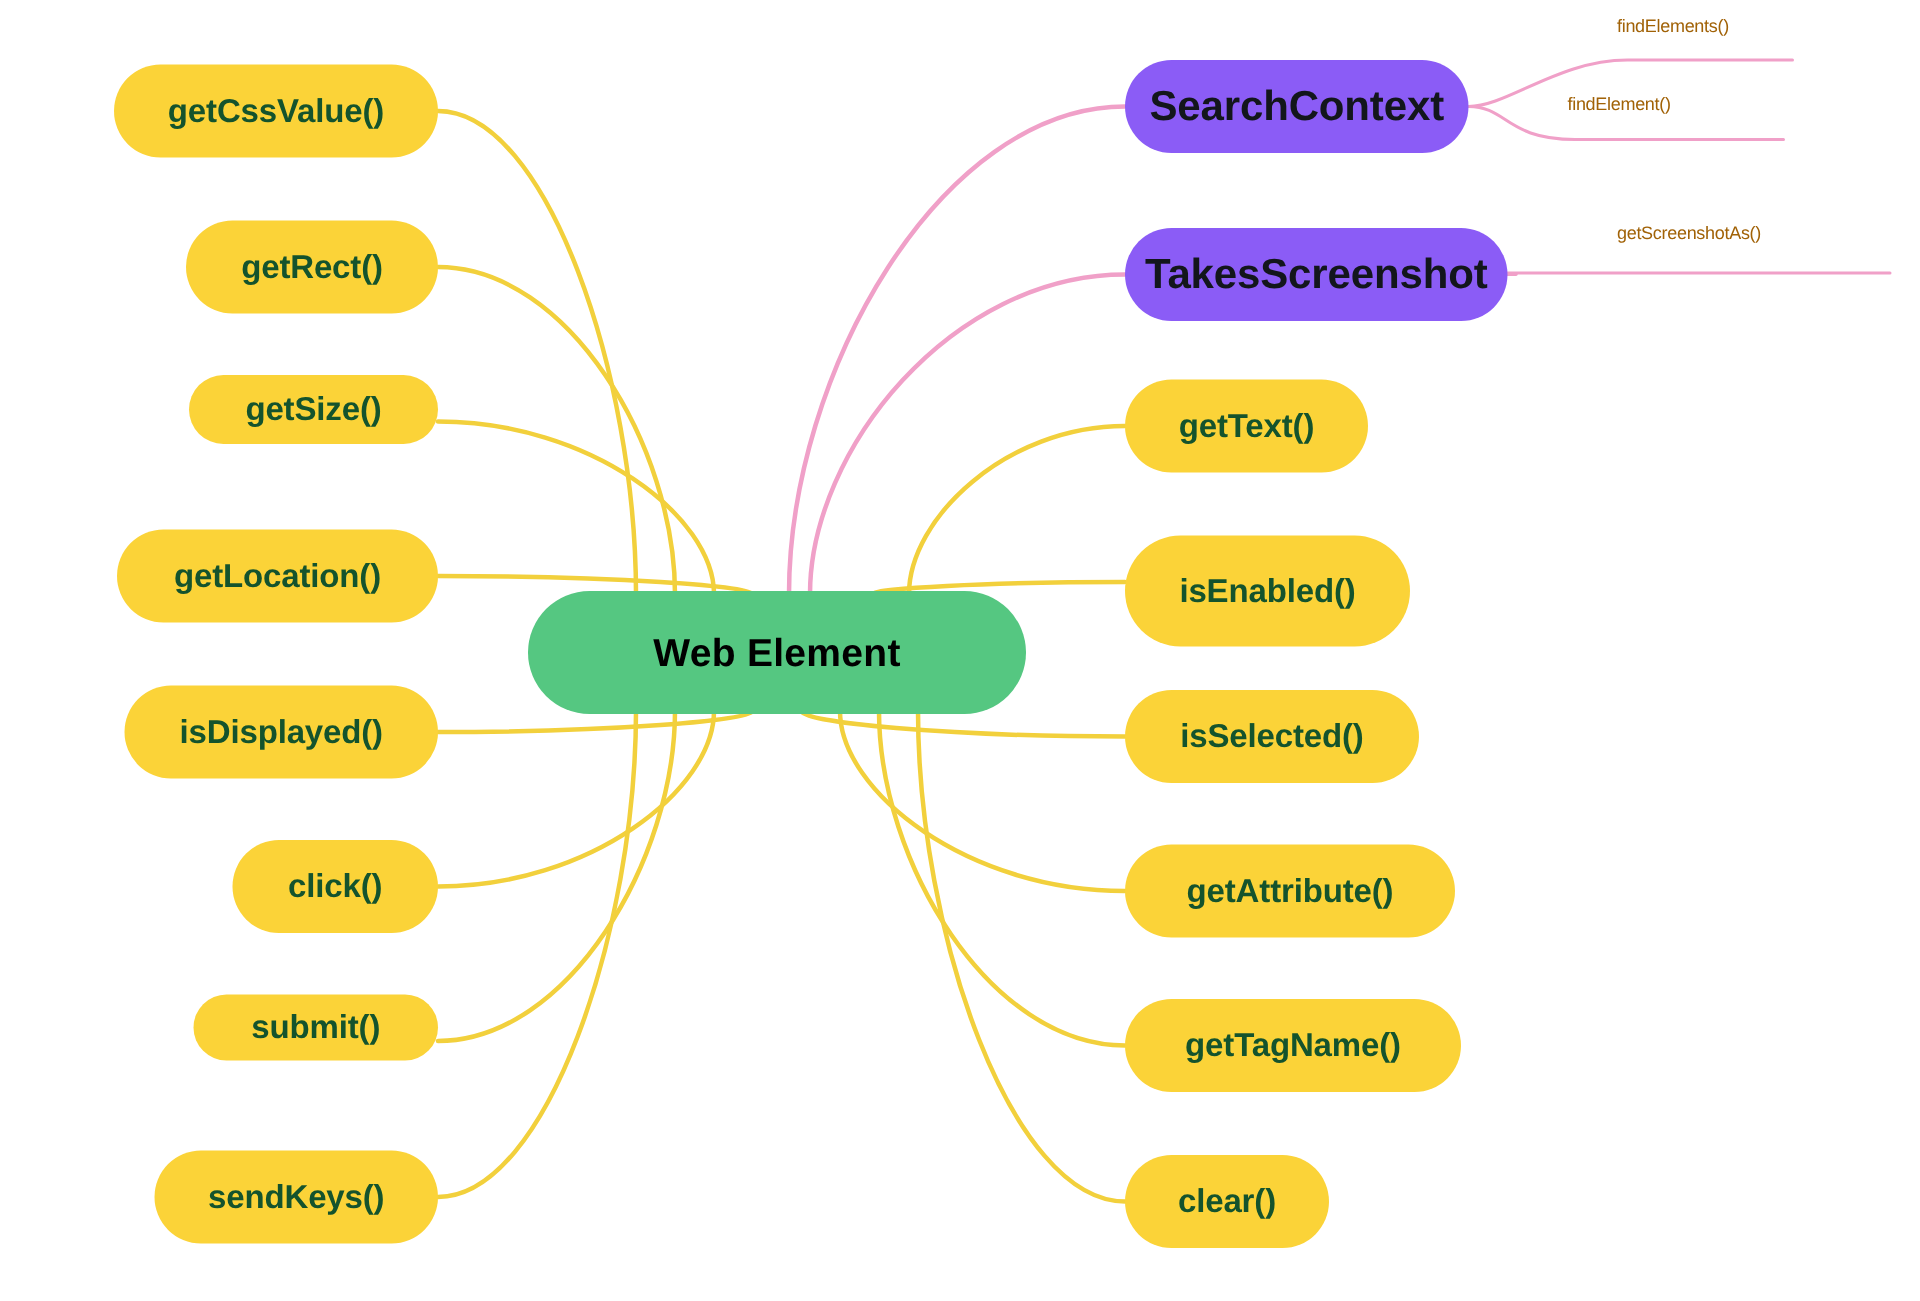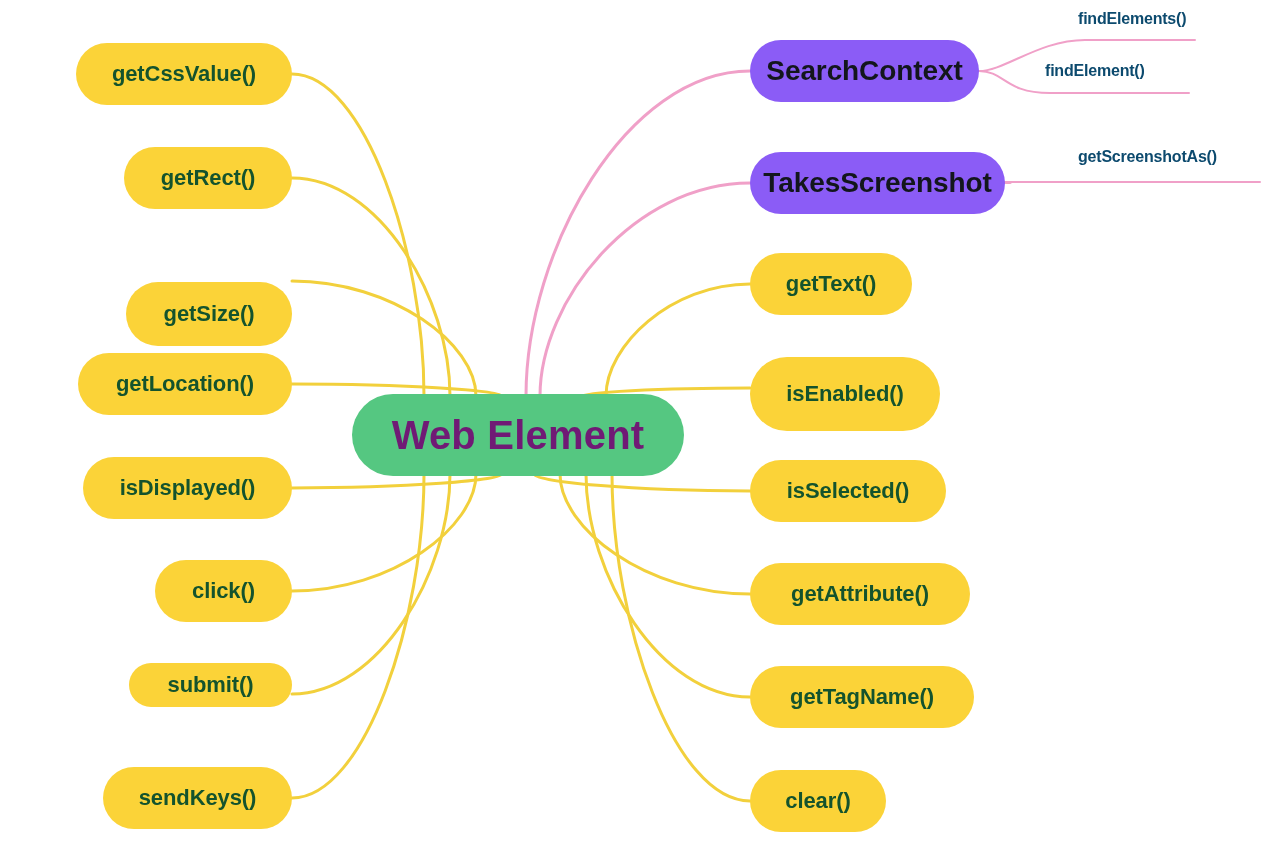--- a/index.html
+++ b/index.html
@@ -28,42 +28,42 @@
     box-sizing: border-box;
     display: flex;
     align-items: center;
     justify-content: center;
     border-radius: 999px;
     white-space: nowrap;
     letter-spacing: -0.1px;
   }
   .node-root {
     background: #55c781;
-    color: #701a75;
-    font-size: 40px;
+    color: #000000;
+    font-size: 26px;
     font-weight: bold;
     letter-spacing: 0.2px;
   }
   .node-method {
     background: #fbd338;
     color: #14532d;
     font-size: 22px;
     font-weight: bold;
   }
   .node-interface {
     background: #8b5cf6;
     color: #13161c;
     font-size: 28px;
     font-weight: bold;
   }
   .leaf-label {
     position: absolute;
-    color: #0c4a6e;
-    font-size: 16px;
-    font-weight: bold;
+    color: #a16207;
+    font-size: 12px;
+    font-weight: normal;
     white-space: nowrap;
     letter-spacing: -0.2px;
   }
 </style>
 </head>
 <body>
 
 <div id="canvas">
 
   <svg id="links" viewBox="0 0 1280 867">
@@ -92,21 +92,21 @@
     <span>Web Element</span>
   </div>
 
   <div id="left-col">
       <div class="node node-method" style="left: 76px; top: 43px; width: 216px; height: 62px;">
         <span>getCssValue()</span>
       </div>
       <div class="node node-method" style="left: 124px; top: 147px; width: 168px; height: 62px;">
         <span>getRect()</span>
       </div>
-      <div class="node node-method" style="left: 126px; top: 250px; width: 166px; height: 64px; margin-top: 32px;">
+      <div class="node node-method" style="left: 126px; top: 250px; width: 166px; height: 46px;">
         <span>getSize()</span>
       </div>
       <div class="node node-method" style="left: 78px; top: 353px; width: 214px; height: 62px;">
         <span>getLocation()</span>
       </div>
       <div class="node node-method" style="left: 83px; top: 457px; width: 209px; height: 62px; justify-content: center;">
         <span>isDisplayed()</span>
       </div>
       <div class="node node-method" style="left: 155px; top: 560px; width: 137px; height: 62px;">
         <span>click()</span>

